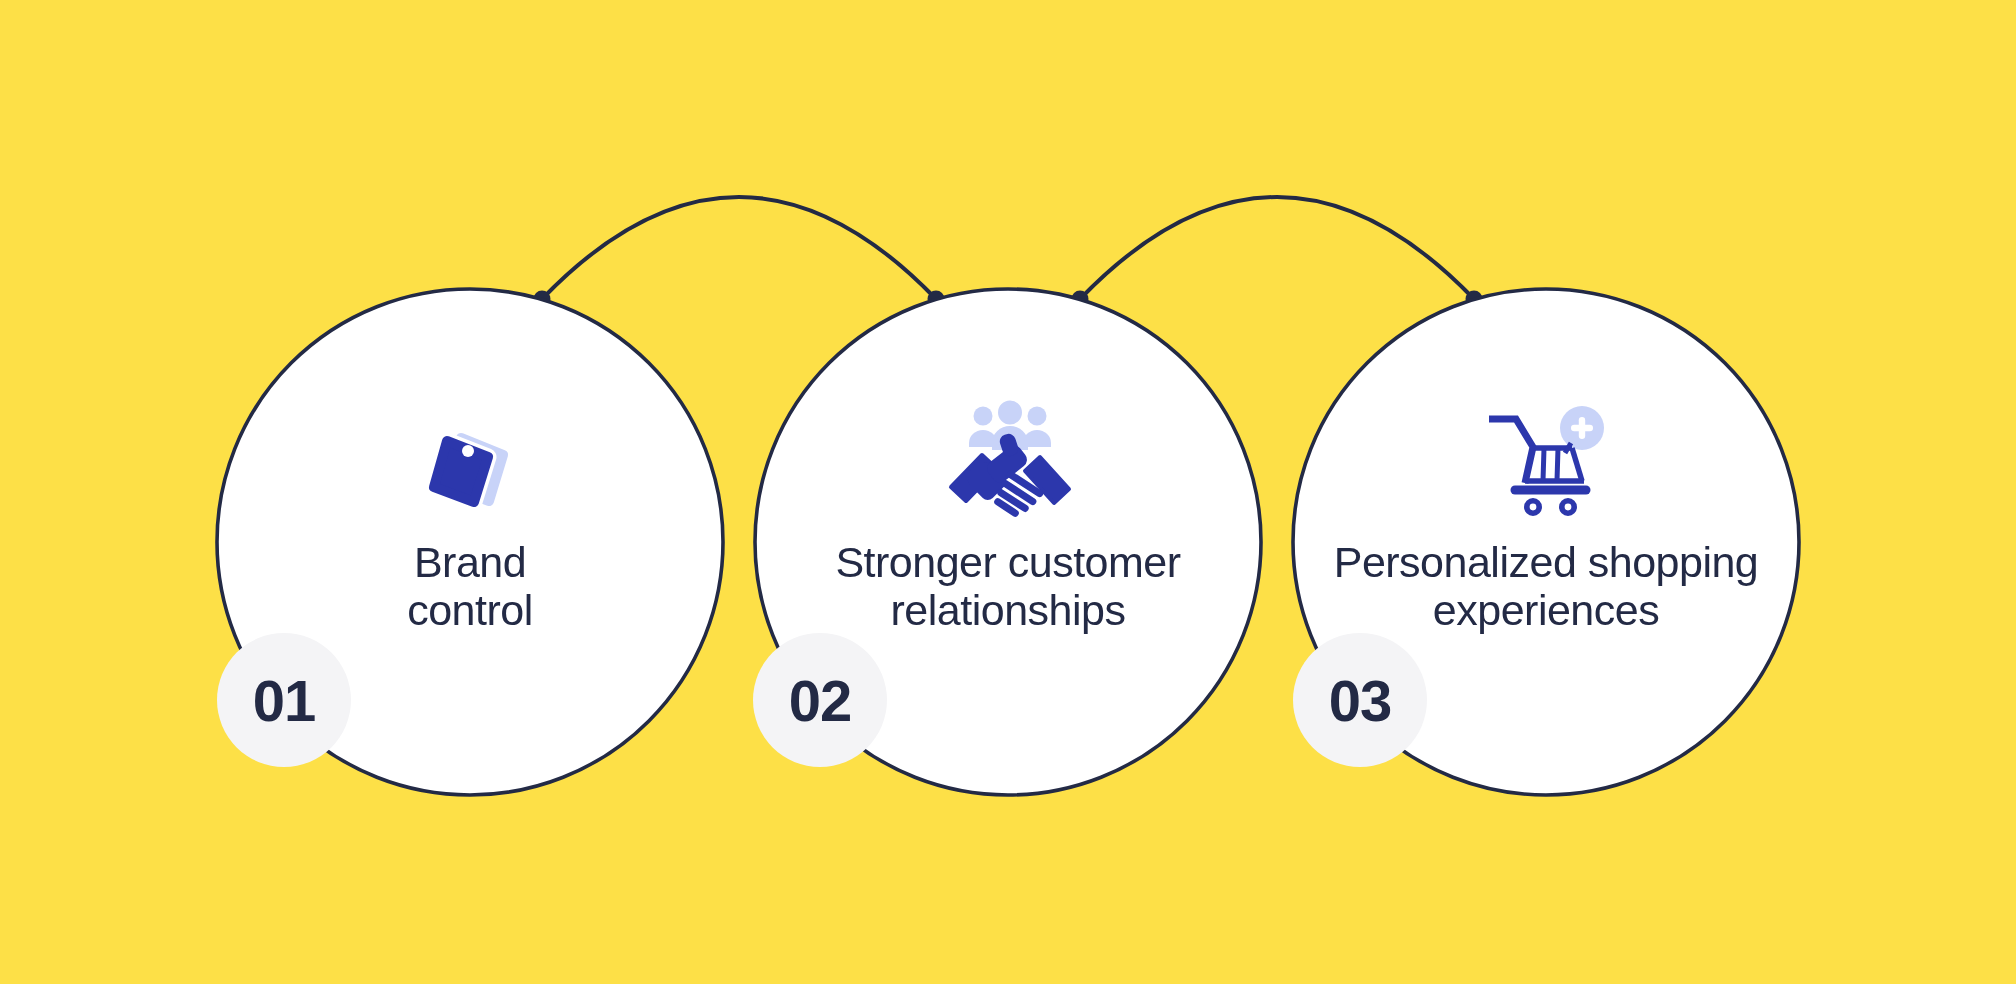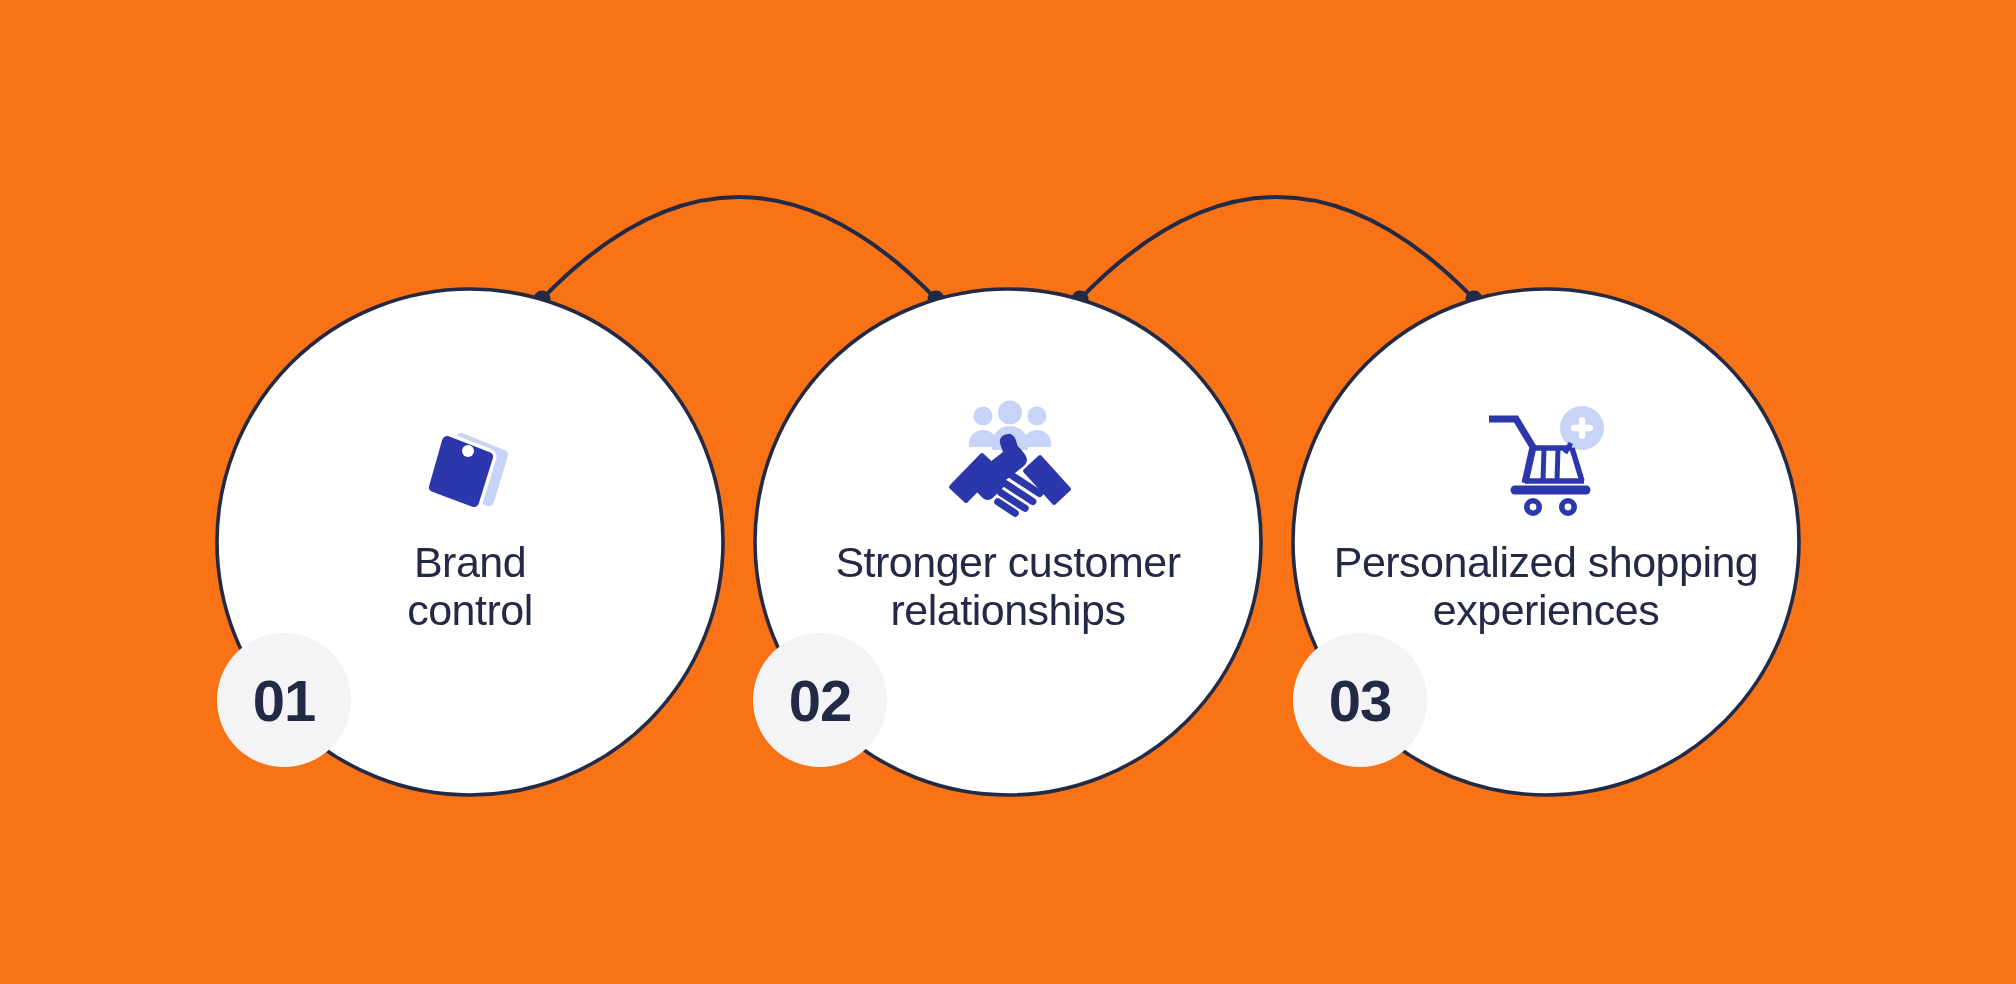--- a/index.html
+++ b/index.html
@@ -5,21 +5,21 @@
   html, body {
     margin: 0;
     padding: 0;
     background: #ffffff;
     font-family: "Liberation Sans", sans-serif;
   }
   .canvas {
     position: relative;
     width: 2016px;
     height: 984px;
-    background: #f97316;
+    background: #fde047;
     overflow: hidden;
   }
   svg text {
     font-family: "Liberation Sans", "DejaVu Sans", sans-serif;
   }
   .step-label {
     font-size: 43px;
     letter-spacing: -0.5px;
     fill: #232a45;
   }

